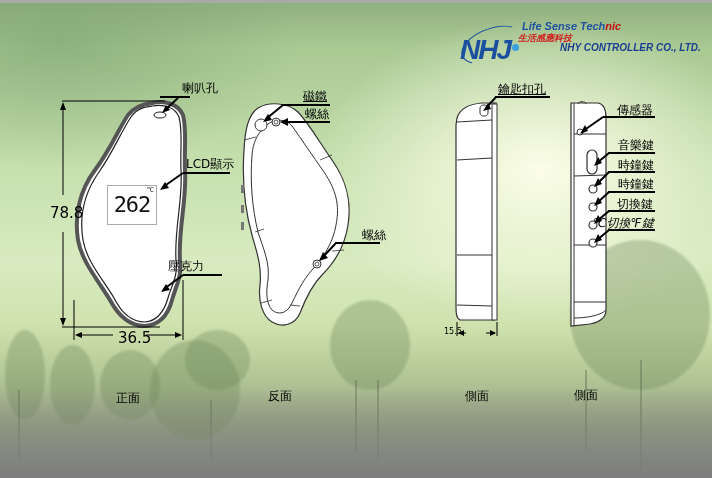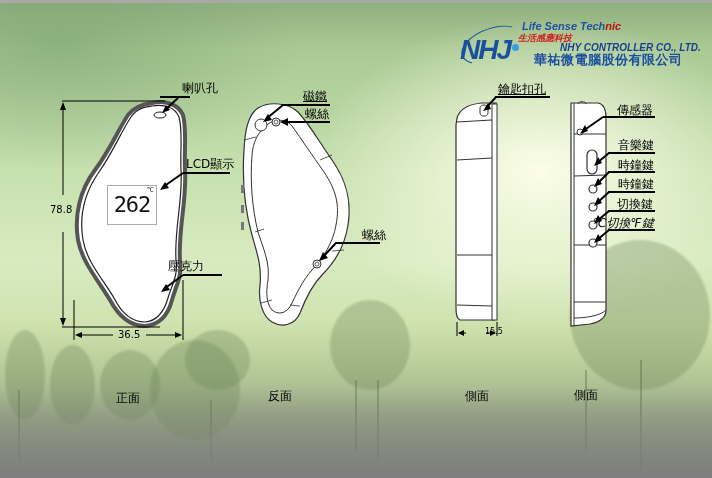--- a/index.html
+++ b/index.html
@@ -24,21 +24,21 @@
     .logo-nh { position:absolute; left:0; top:14px; font: italic bold 28px "Liberation Sans", sans-serif; color:#1a4fa0; letter-spacing:-2px; }
     .logo-ring { position:absolute; left:0; top:8px; width:62px; height:32px; border:1.5px solid #1a4fa0; border-radius:50%; transform:rotate(-20deg); border-color:#1a4fa0 transparent transparent #1a4fa0; }
     .logo-dot { position:absolute; left:52px; top:24px; width:7px; height:7px; background:#3aa0e0; border-radius:50%; }
     .logo-en { position:absolute; left:62px; top:0; font: italic bold 11px "Liberation Sans", sans-serif; color:#2050a0; white-space:nowrap; }
     .logo-en .g { color:#c01010; }
     .logo-sub { position:absolute; left:58px; top:12px; font: bold 9px "DejaVu Sans", sans-serif; color:#d02020; white-space:nowrap; font-style:italic;}
     .logo-co { position:absolute; left:100px; top:22px; font: italic bold 10px "Liberation Sans", sans-serif; color:#1a3f90; white-space:nowrap; }
     .logo-zh { position:absolute; left:74px; top:31px; font: bold 13px "DejaVu Sans", sans-serif; color:#1a4fa0; white-space:nowrap; letter-spacing:0.5px; }
 
     .lbl { position:absolute; font-size:12px; color:#000; white-space:nowrap; }
-    .dim { position:absolute; font-size:10px; color:#000; }
+    .dim { position:absolute; font-size:15px; color:#000; }
     .cap { position:absolute; font-size:12px; color:#000;margin-top:48px; }
 
     svg { position:absolute; overflow:visible; }
     .lcd { position:absolute; left:107px; top:185px; width:48px; height:38px; background:#fff; border:1px solid #aaa;
       font: 22px "DejaVu Sans Mono", monospace; color:#111; text-align:center; line-height:38px; letter-spacing:-1px; }
     .lcd-unit { position:absolute; right:3px; top:0; font-size:7px; line-height:9px; }
   </style>
 </head>
 <body>
 
@@ -62,21 +62,20 @@
 </div>
 <div class="ground"></div>
 
 <div class="logo">
   <div class="logo-ring"></div>
   <div class="logo-nh">NHJ</div>
   <div class="logo-dot"></div>
   <div class="logo-en"><span>Life Sense Tech</span><span class="g">nic</span></div>
   <div class="logo-sub">生活感應科技</div>
   <div class="logo-co">NHY CONTROLLER CO., LTD.</div>
-  <div class="logo-zh">華祐微電腦股份有限公司</div>
 </div>
 
 <div>
   <svg width="712" height="478" style="left:0;top:0;">
     <path d="M152,103 C165,100 178,104 183,115 C187,130 184,150 185,170 C187,200 178,230 180,260 C182,278 176,285 172,300 C168,315 160,325 145,326 C130,326 118,315 110,300 C98,280 82,262 78,240 C74,215 80,190 95,170 C110,150 118,130 128,115 C135,106 144,104 152,103 Z" fill="#ffffff" stroke="#555" stroke-width="4"></path>
     <path d="M152,106 C164,104 175,107 179,117 C183,132 180,150 181,170 C183,200 174,230 176,260 C178,277 172,284 168,298 C164,312 157,321 145,322 C131,322 121,312 114,298 C102,278 87,262 83,240 C79,216 85,192 99,172 C113,152 121,132 131,117 C137,108 145,107 152,106 Z" fill="#ffffff" stroke="#222" stroke-width="1.2"></path>
     <ellipse cx="160" cy="115" rx="6" ry="3" fill="#fff" stroke="#222" stroke-width="1"></ellipse>
 
     <line x1="62" y1="101" x2="165" y2="101" stroke="#000" stroke-width="1"></line>
     <line x1="62" y1="327" x2="160" y2="327" stroke="#000" stroke-width="1"></line>
@@ -164,21 +163,21 @@
     <polygon points="483,111 491,109 488,103" fill="#000"></polygon>
 
     <line x1="457" y1="322" x2="457" y2="336" stroke="#000" stroke-width="1"></line>
     <line x1="497" y1="322" x2="497" y2="336" stroke="#000" stroke-width="1"></line>
     <line x1="459" y1="333" x2="466" y2="333" stroke="#000" stroke-width="1"></line>
     <line x1="486" y1="333" x2="495" y2="333" stroke="#000" stroke-width="1"></line>
     <polygon points="458,333 464,330 464,336" fill="#000"></polygon>
     <polygon points="496,333 490,330 490,336" fill="#000"></polygon>
   </svg>
   <div class="lbl" style="left:498px;top:81px;text-decoration:underline;">鑰匙扣孔</div>
-  <div class="dim" style="left:485px;top:327px;font-size:8px;">15.5</div>
+  <div class="dim" style="left:444px;top:327px;font-size:8px;">15.5</div>
   <div class="cap" style="left:465px;top:340px;">側面</div>
 </div>
 
 <div>
   <svg width="712" height="478" style="left:0;top:0;">
     <path d="M571,103 L598,103 C604,104 606,110 606,118 L606,310 C606,318 600,322 590,324 L571,326 Z" fill="#fff" stroke="#333" stroke-width="1.2"></path>
     <line x1="574" y1="103" x2="574" y2="326" stroke="#333" stroke-width="1"></line>
     <path d="M578,104 C578,101 586,101 586,104" fill="none" stroke="#333" stroke-width="1"></path>
     <line x1="574" y1="134" x2="606" y2="134" stroke="#333" stroke-width="1"></line>
     <line x1="574" y1="176" x2="606" y2="175" stroke="#333" stroke-width="1"></line>

